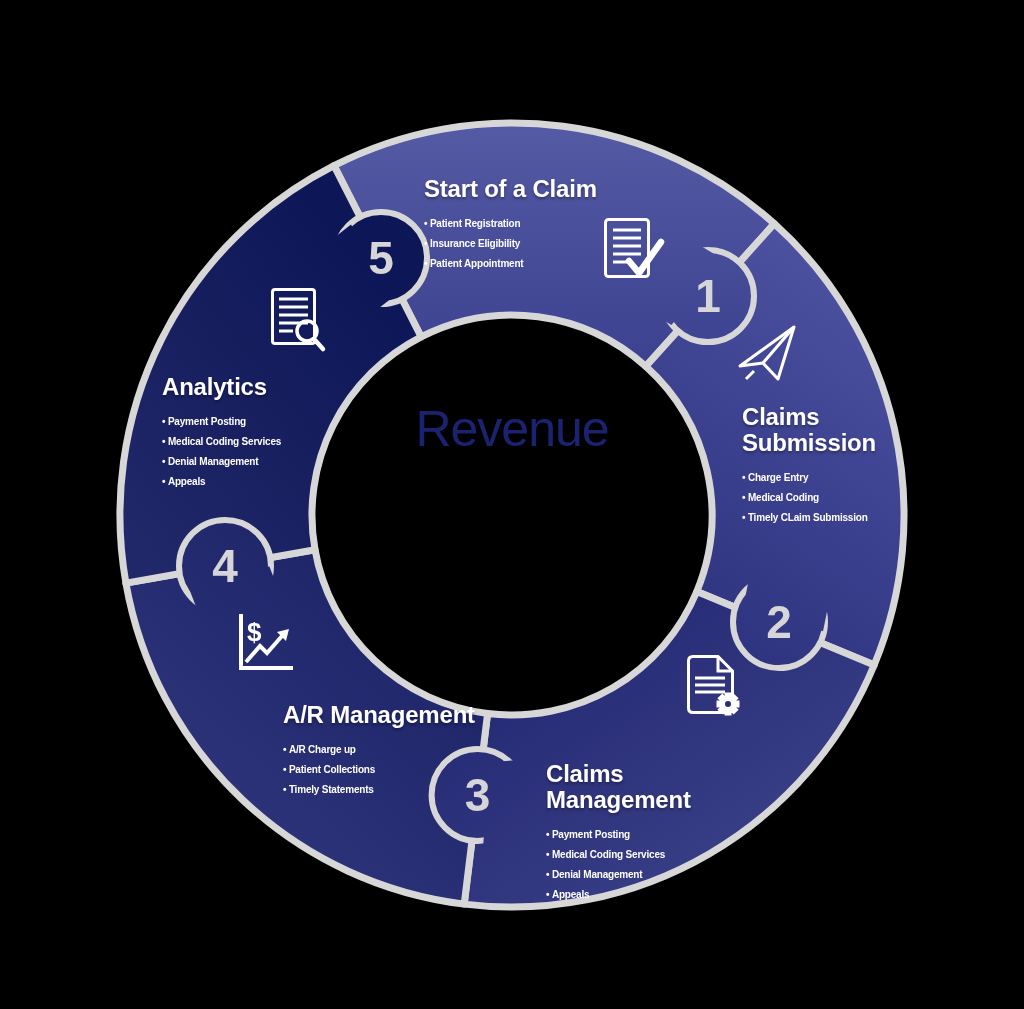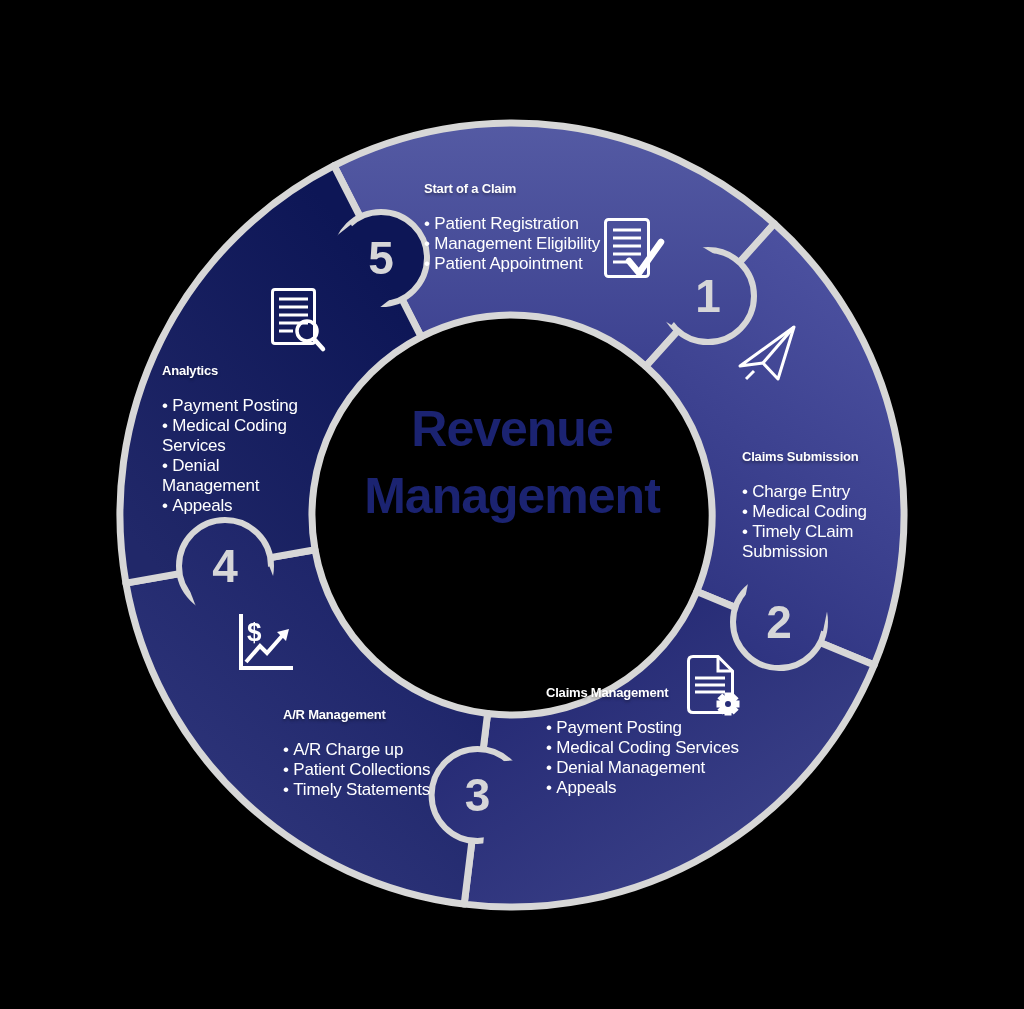--- a/index.html
+++ b/index.html
@@ -15,45 +15,45 @@
   }
   .stage svg { position: absolute; left: 0; top: 0; }
 
   .seg-label {
     position: absolute;
     color: #ffffff;
     letter-spacing: -0.2px;
   }
   .seg-title {
     margin: 0 0 12px 0;
-    font-size: 13px;
+    font-size: 24px;
     font-weight: 700;
     line-height: 26px;
     text-shadow: 0 2px 3px rgba(0,0,0,0.35);
   }
   .seg-items { margin: 0; }
   .seg-item {
-    font-size: 17px;
+    font-size: 10px;
     line-height: 20px;
-    font-weight: 400;
+    font-weight: 700;
   }
   .seg-item::before { content: "\2022\00a0"; }
 
   .label-start      { left: 424px; top: 176px; width: 230px; }
-  .label-sub        { left: 742px; top: 404px; width: 130px; margin-top: 40px; }
-  .label-mgmt       { left: 546px; top: 680px; width: 220px; }
+  .label-sub        { left: 742px; top: 404px; width: 130px; }
+  .label-mgmt       { left: 546px; top: 761px; width: 220px; }
   .label-ar         { left: 283px; top: 702px; width: 200px; }
-  .label-analytics  { left: 162px; top: 358px; width: 152px; }
+  .label-analytics  { left: 162px; top: 374px; width: 152px; }
 
   .center-title {
     position: absolute;
     left: 312px; top: 396px; width: 400px;
     text-align: center;
     font-size: 50px;
-    font-weight: 700;
+    font-weight: 400;
     line-height: 67px;
     letter-spacing: -1px;
     color: #1b2371;
   }
   .knob-number {
     font-family: "Liberation Sans", "DejaVu Sans", sans-serif;
     font-size: 46px;
     font-weight: 700;
     fill: #d6d6d8;
   }
@@ -157,21 +157,21 @@
       <path d="M8 11 H37 M8 19 H37 M8 27 H37 M8 35 H37 M8 43 H22"></path>
       <circle cx="36" cy="43" r="10" stroke-width="3.5"></circle>
       <path d="M43 51 L52 61" stroke-width="4.5" stroke-linecap="round"></path>
     </g>
   </svg>
 
   <div class="seg-label label-start">
     <h2 class="seg-title">Start of a Claim</h2>
     <div class="seg-items">
       <div class="seg-item">Patient Registration</div>
-      <div class="seg-item">Management Eligibility</div>
+      <div class="seg-item">Insurance Eligibility</div>
       <div class="seg-item">Patient Appointment</div>
     </div>
   </div>
 
   <div class="seg-label label-sub">
     <h2 class="seg-title">Claims Submission</h2>
     <div class="seg-items">
       <div class="seg-item">Charge Entry</div>
       <div class="seg-item">Medical Coding</div>
       <div class="seg-item">Timely CLaim Submission</div>
@@ -202,16 +202,15 @@
     <div class="seg-items">
       <div class="seg-item">Payment Posting</div>
       <div class="seg-item">Medical Coding Services</div>
       <div class="seg-item">Denial Management</div>
       <div class="seg-item">Appeals</div>
     </div>
   </div>
 
   <div class="center-title">
     <div>Revenue</div>
-    <div>Management</div>
   </div>
 
 </div>
 
 </body></html>

